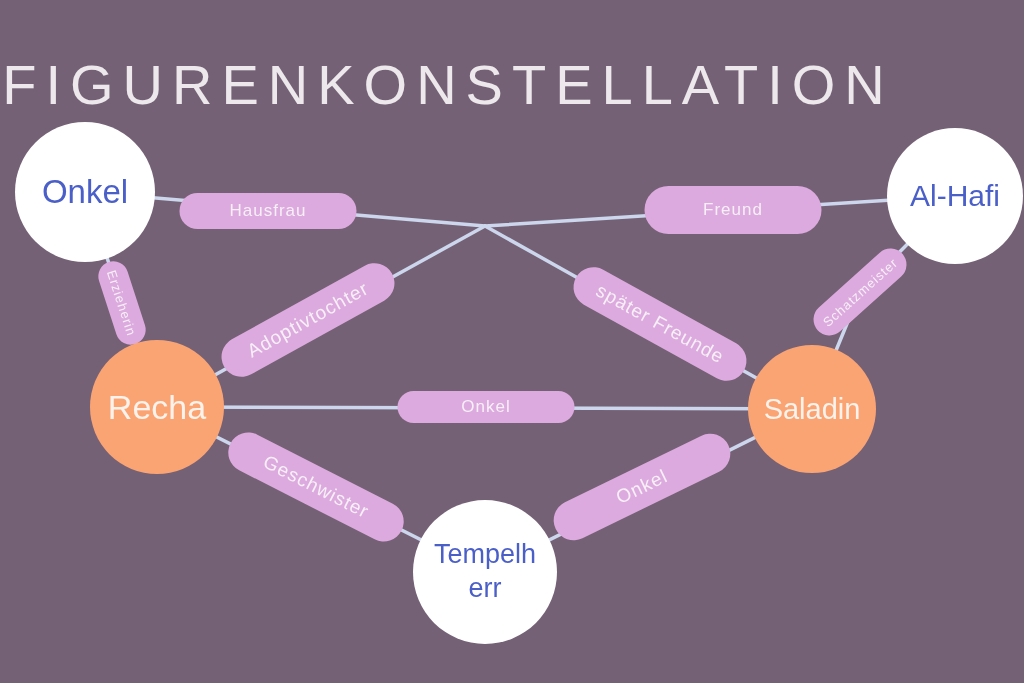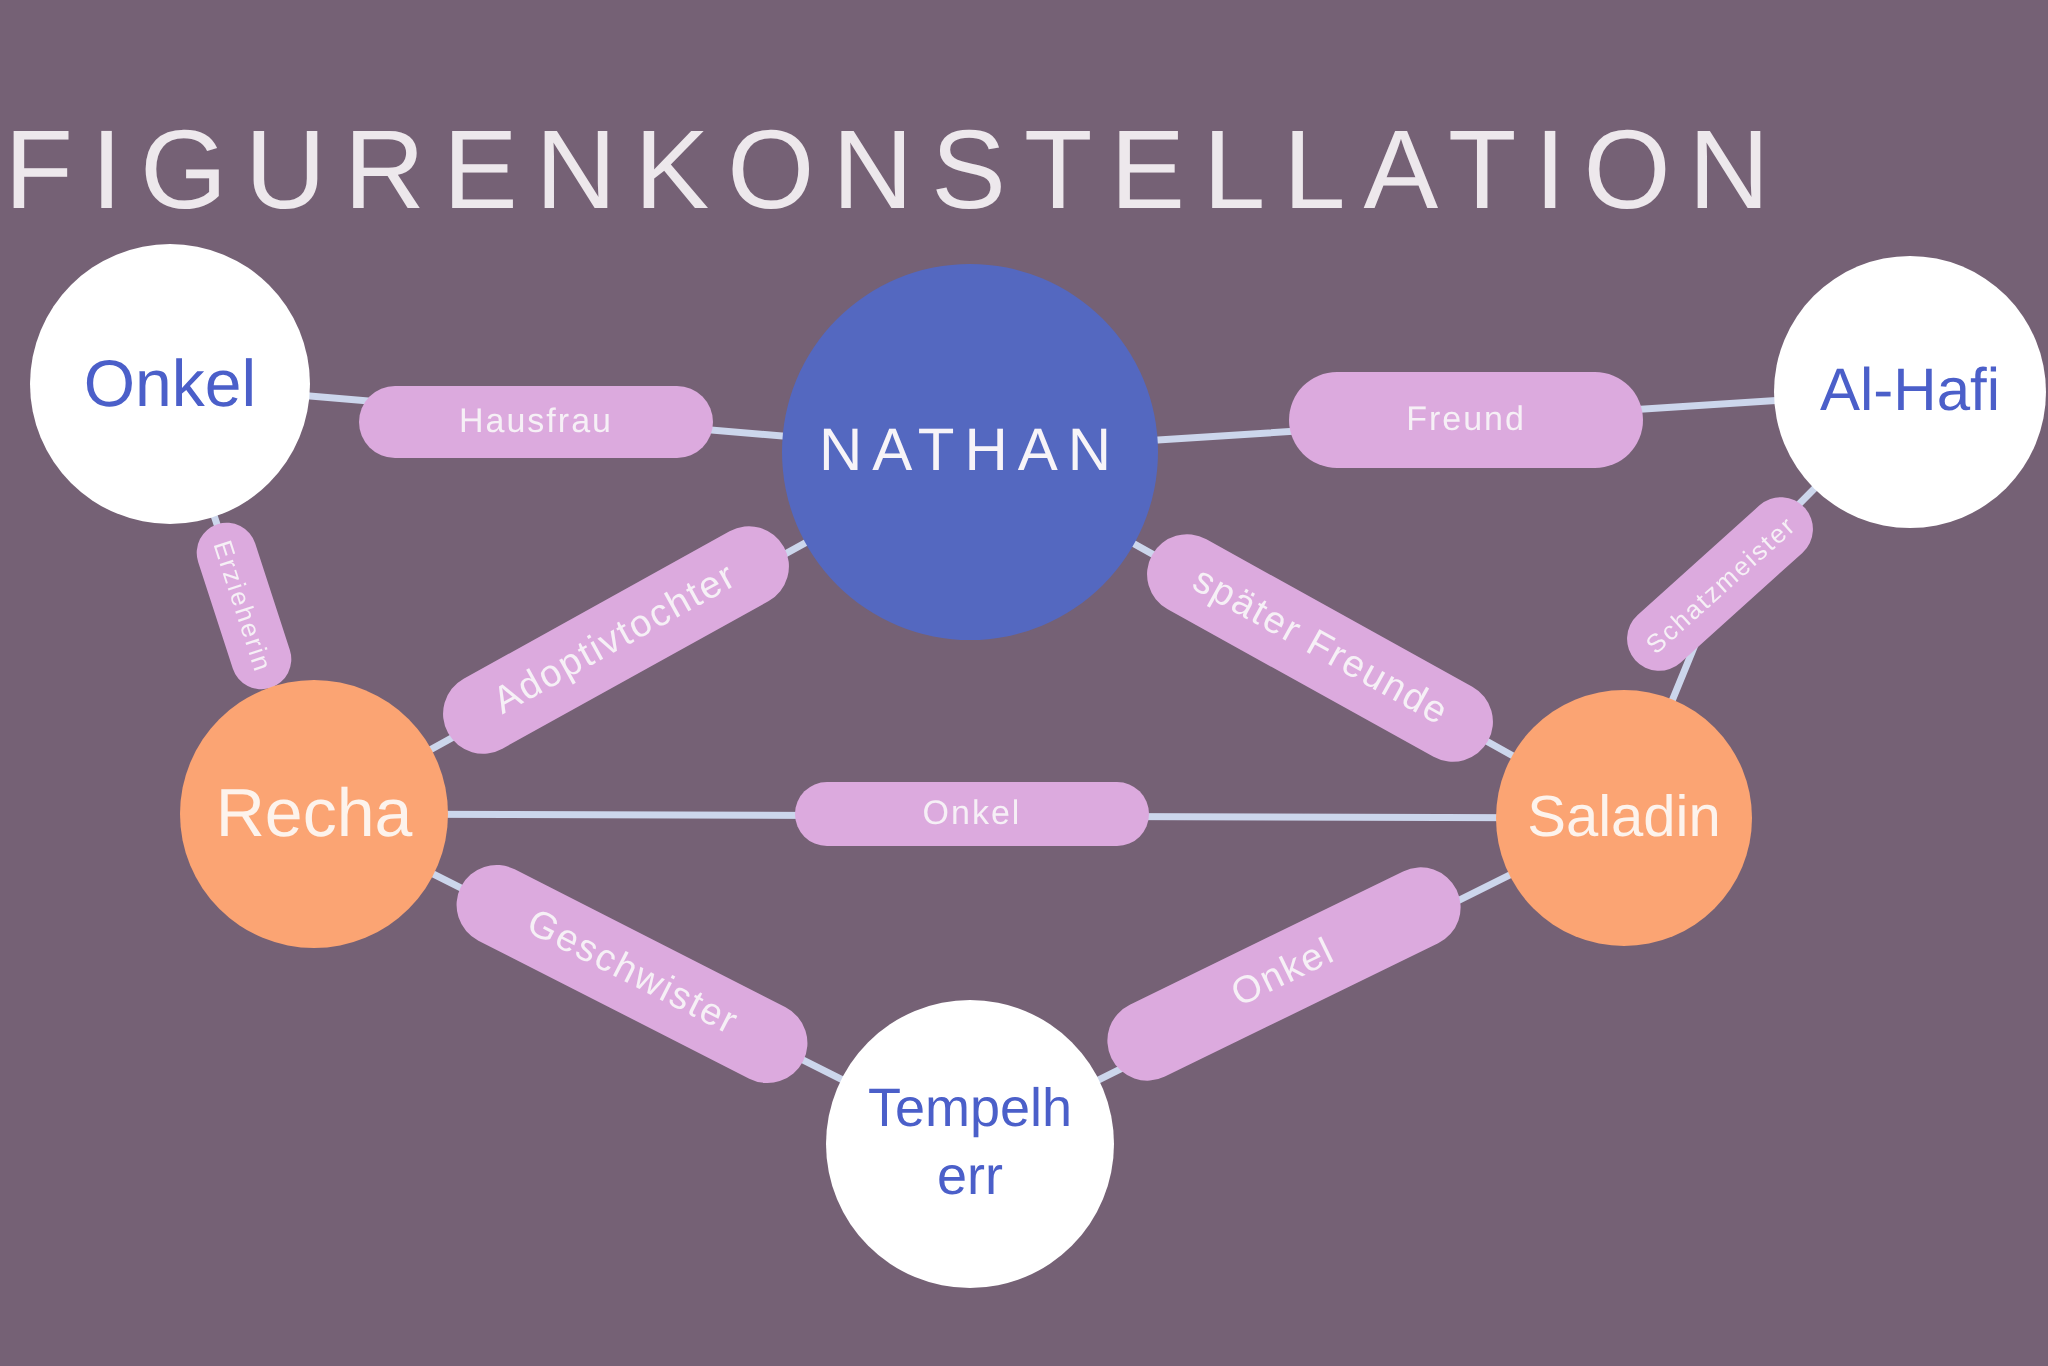--- a/index.html
+++ b/index.html
@@ -126,23 +126,20 @@
   <div class="pill pill-geschwister">
     <span>Geschwister</span>
   </div>
   <div class="pill pill-onkel-rechts">
     <span>Onkel</span>
   </div>
 
   <div class="node node-white node-daja">
     <span class="label">Onkel</span>
   </div>
-  <div class="node node-blue node-nathan">
-    <span class="label">NATHAN</span>
-  </div>
   <div class="node node-white node-alhafi">
     <span class="label">Al-Hafi</span>
   </div>
   <div class="node node-orange node-saladin">
     <span class="label">Saladin</span>
   </div>
   <div class="node node-orange node-recha">
     <span class="label">Recha</span>
   </div>
   <div class="node node-white node-tempelherr">

